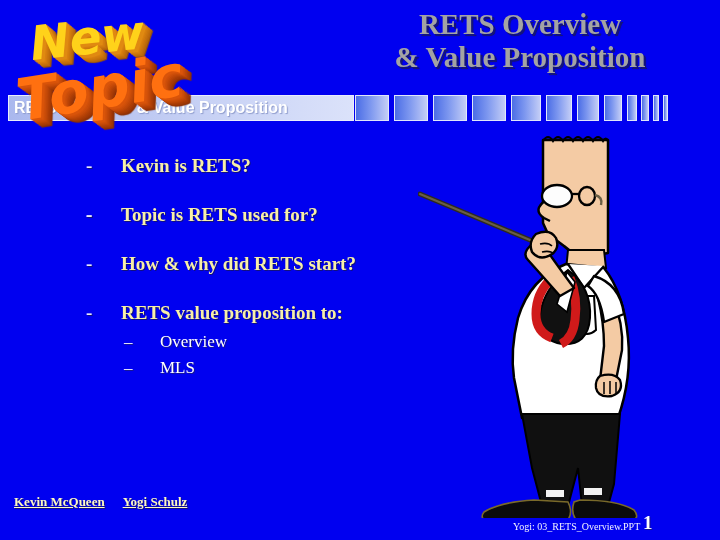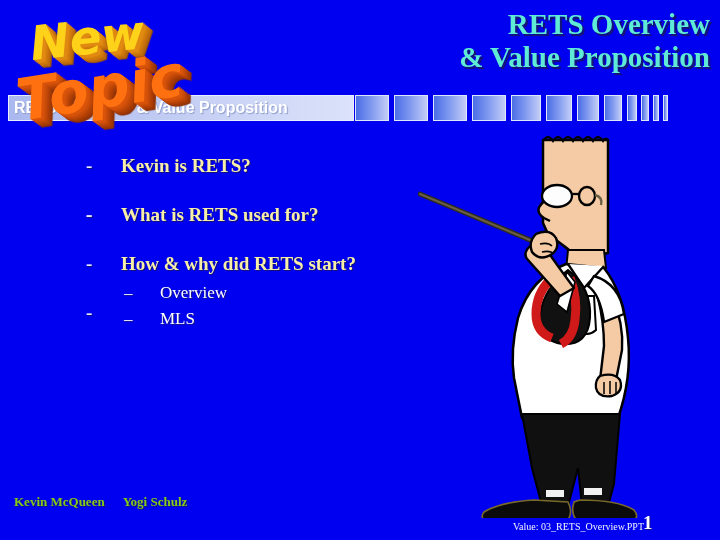--- a/index.html
+++ b/index.html
@@ -15,26 +15,26 @@
     overflow: hidden;
     font-family: "Liberation Serif", "DejaVu Serif", serif;
   }
 
   
   #title {
     position: absolute;
     left: 330px;
     top: 8px;
     width: 380px;
-    text-align: right;
+    text-align: center;
     font-family: "Liberation Serif", "DejaVu Serif", serif;
     font-weight: bold;
     font-size: 29px;
     line-height: 33px;
-    color: #5eead4;
+    color: #a3a3a3;
     text-shadow: 2px 2px 0 #14147a, 2px 2px 1px #10105e;
     letter-spacing: 0px;
   }
   #title .tline { display: block; white-space: nowrap; }
 
   
   #banner {
     position: absolute;
     left: 8px;
     top: 95px;
@@ -166,23 +166,24 @@
   }
 
   
   #authors {
     position: absolute;
     left: 14px;
     top: 494px;
     font-family: "Liberation Serif", "DejaVu Serif", serif;
     font-weight: bold;
     font-size: 13px;
-    color: #84cc16;
+    color: #fef9c3;
     white-space: nowrap;
     text-shadow: 1px 1px 0 #121280;
+    text-decoration: underline;
   }
   #authors .gap { display: inline-block; width: 18px; }
   #filename {
     position: absolute;
     left: 513px;
     top: 521px;
     font-family: "Liberation Serif", "DejaVu Serif", serif;
     font-size: 10px;
     color: #f4f4ff;
     white-space: nowrap;
@@ -234,28 +235,29 @@
   <div id="bullets">
     <div class="blvl1">
       <span class="dash">-</span>
       <span>Kevin is RETS?</span>
     </div>
     <div class="blvl1">
       <span class="dash">-</span>
     </div>
     <div class="blvl1">
       <span class="dash">-</span>
-      <span>What is RETS used for?</span>
+      <span>Topic is RETS used for?</span>
     </div>
     <div class="blvl1">
       <span class="dash">-</span>
       <span>How &amp; why did RETS start?</span>
     </div>
     <div class="blvl1">
       <span class="dash">-</span>
+      <span>RETS value proposition to:</span>
     </div>
     <div class="sub-wrap">
       <div class="blvl2">
         <span class="dash2">–</span>
         <span>Overview</span>
       </div>
       <div class="blvl2">
         <span class="dash2">–</span>
         <span>MLS</span>
       </div>
@@ -321,16 +323,16 @@
       <g>
         <path d="M116 372 Q82 374 66 384 Q60 392 74 394 L148 394 Q156 386 150 374 Z" fill="#0b0b0b" stroke="#7a6a2a" stroke-width="1.6"></path>
         <path d="M162 372 Q200 372 216 382 Q224 392 208 394 L160 394 Q152 386 156 374 Z" fill="#0b0b0b" stroke="#7a6a2a" stroke-width="1.6"></path>
       </g>
     </svg>
   </div>
 
   <div id="authors">
     <span>Kevin McQueen</span><span class="gap"></span><span>Yogi Schulz</span>
   </div>
-  <div id="filename">Value: 03_RETS_Overview.PPT</div>
+  <div id="filename">Yogi: 03_RETS_Overview.PPT</div>
   <div id="pagenum">1</div>
 
 </div>
 
 </body></html>

